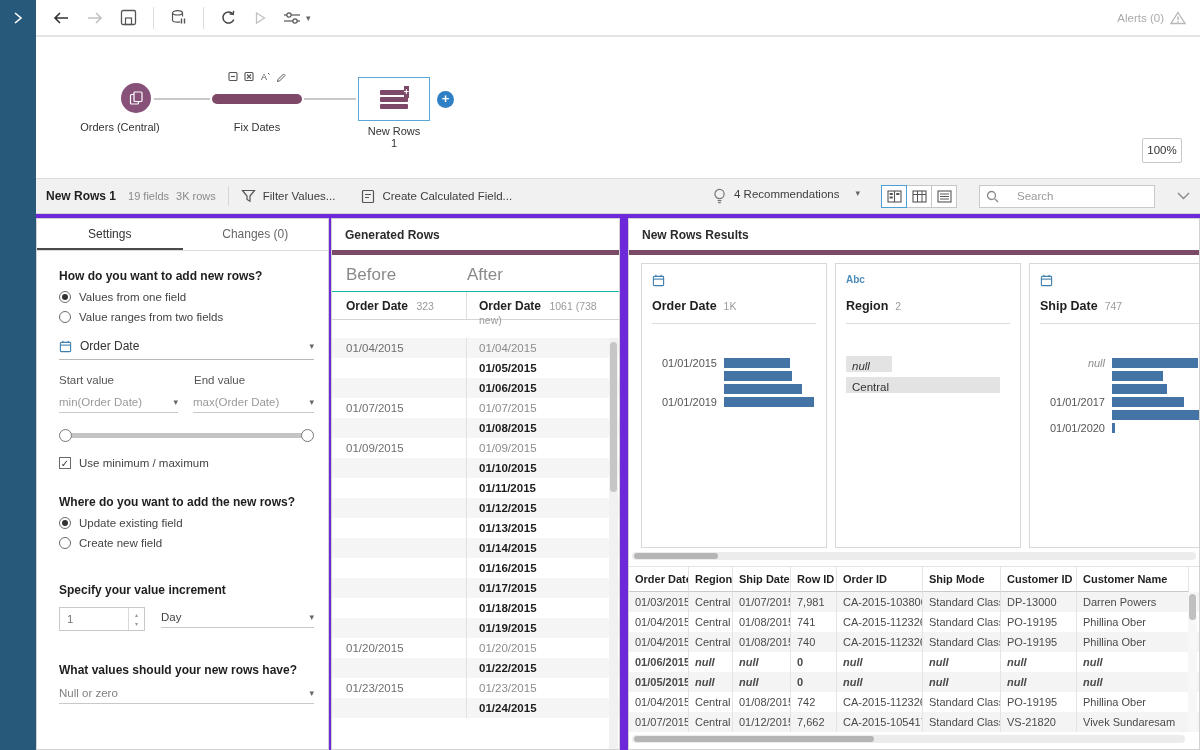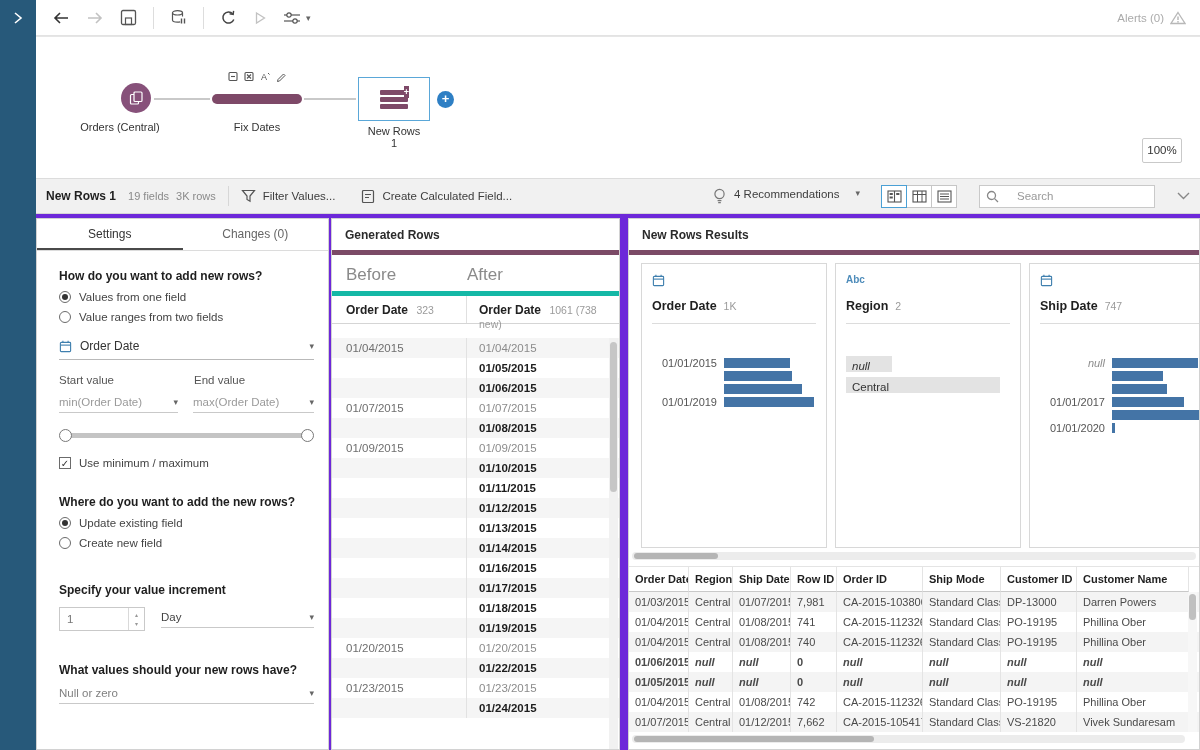--- a/index.html
+++ b/index.html
@@ -102,21 +102,21 @@
   .stepper { display:flex; width:86px; height:24px; border:1px solid #c9c9c9; background:#fff; }
   .stepper .val { flex:1; font-size:11.5px; color:#777; padding:5px 0 0 7px; }
   .stepper .arrows { width:16px; border-left:1px solid #d9d9d9; display:flex; flex-direction:column;
     align-items:center; justify-content:center; font-size:6px; color:#999; gap:2px; cursor:pointer; }
   .unit-ddl { flex:1; margin-left:16px; color:#444; }
   .null-ddl { margin-top:10px; color:#808080; }
 
   
   .ba-labels { display:flex; font-size:17px; color:#8a8a8a; padding:10px 0 6px; }
   .ba-labels div:first-child { padding-left:14px; width:135px; }
-  .gr-header { display:flex; border-top:5px solid #14b8a6; border-bottom:1px solid #d5d5d5; background:#fff; }
+  .gr-header { display:flex; border-top:1px solid #14b8a6; border-bottom:1px solid #d5d5d5; background:#fff; }
   .gr-hcell { height:27px; padding:7px 0 0 14px; font-size:12px; }
   .gr-hcell .fname { font-weight:bold; color:#222; }
   .gr-hcell .fcount { font-size:10.5px; color:#9b9b9b; margin-left:5px; }
   .gr-hcell.before { width:135px; border-right:1px solid #e0e0e0; }
   .gr-hcell.after { flex:1; padding-left:12px; }
   .gr-body { position:absolute; left:0; right:0; top:0; bottom:0; }
   .gr-wrap { position:relative; }
   .gr-row { display:flex; height:20px; }
   .gr-row:nth-child(odd) { background:#f5f5f5; }
   .gr-cell { font-size:11.5px; padding-top:4px; }

